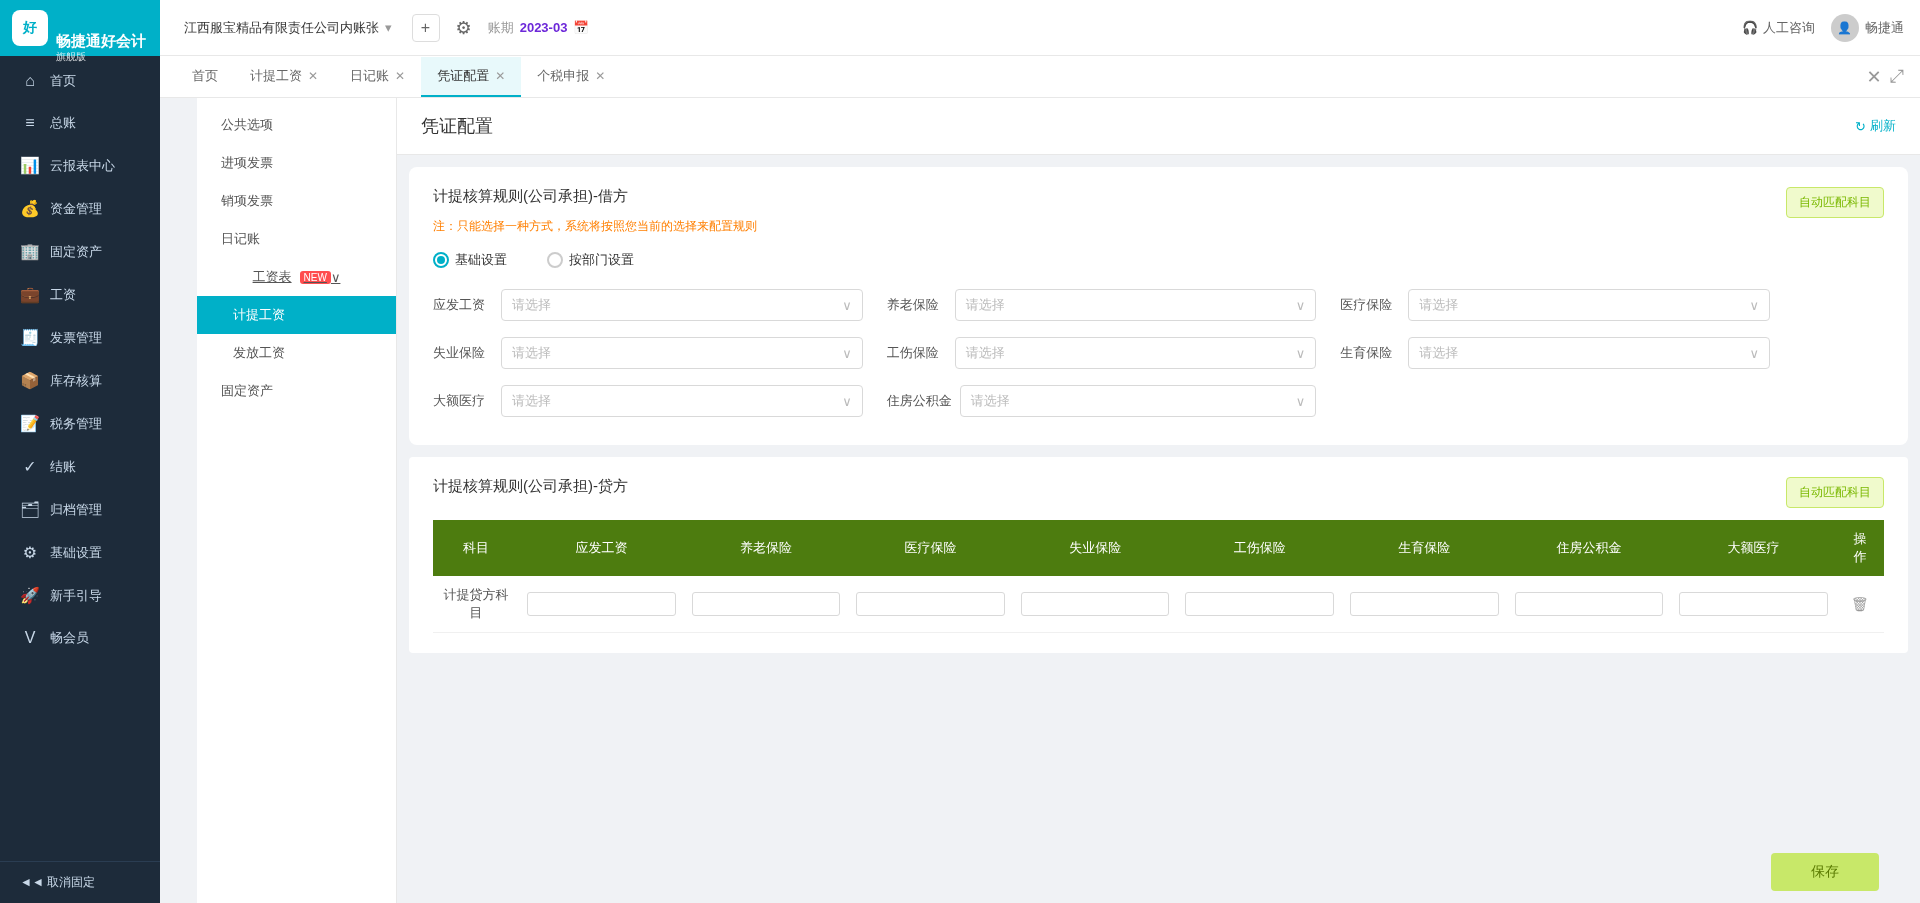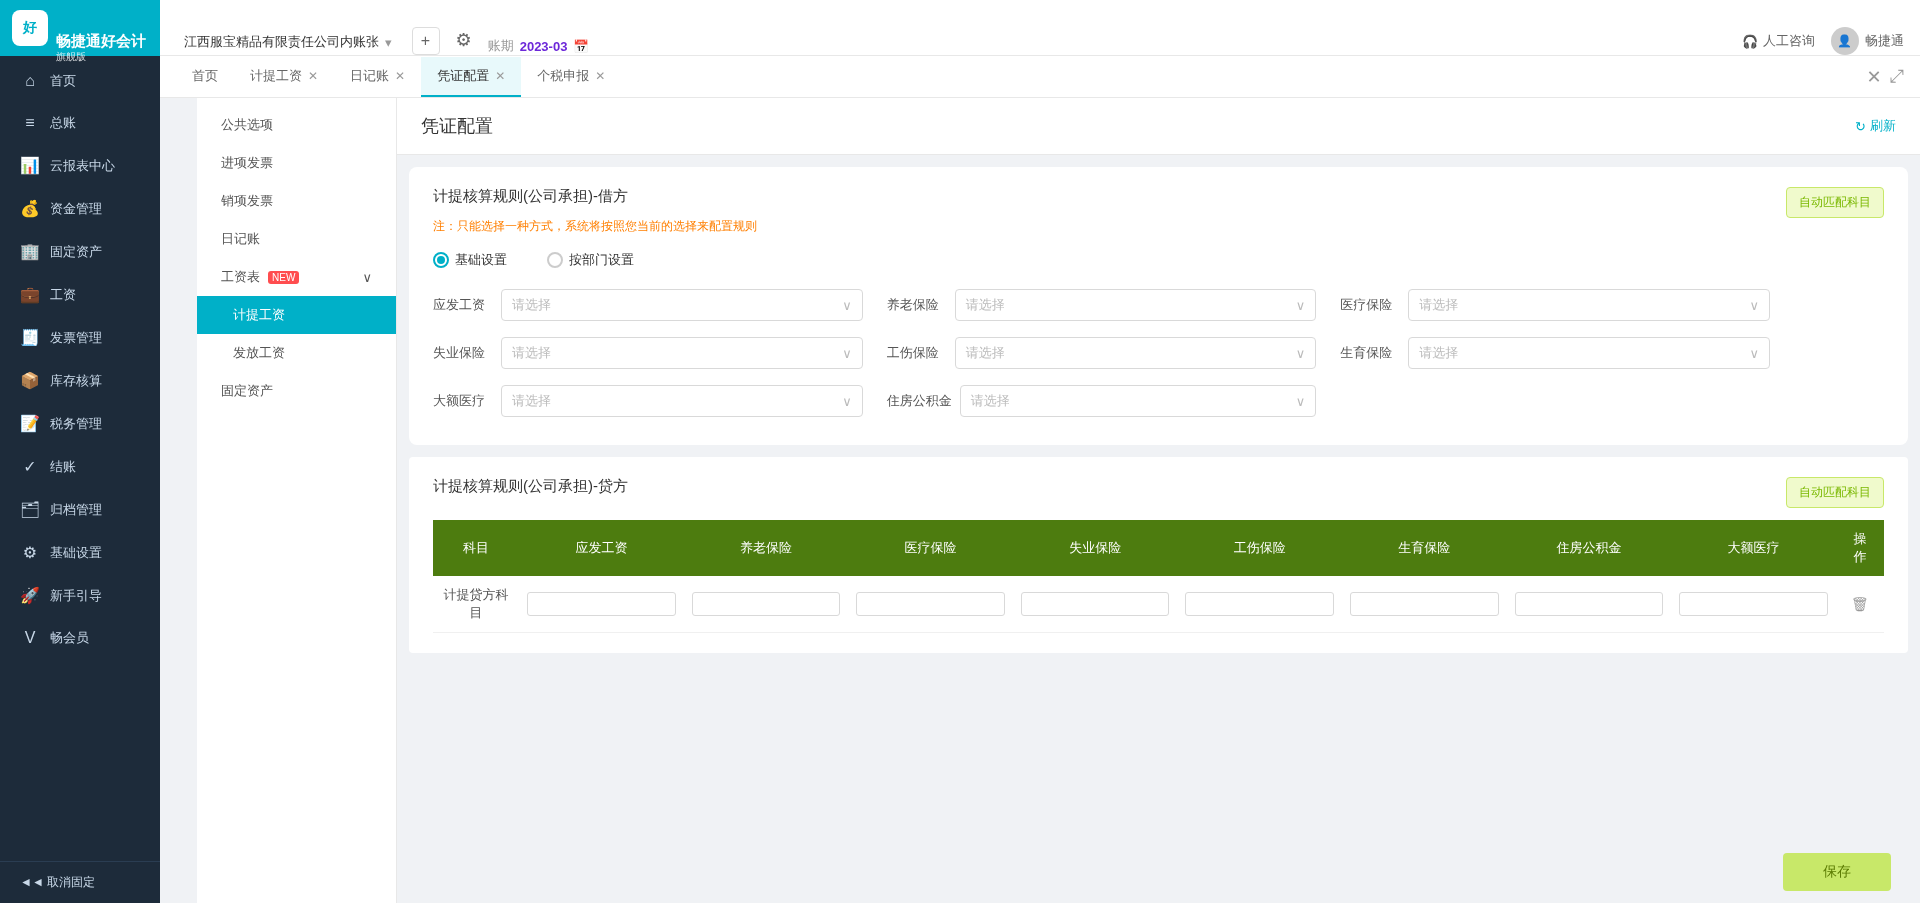--- a/index.html
+++ b/index.html
@@ -61,21 +61,21 @@
     }
 
     
     .main { flex: 1; display: flex; flex-direction: column; overflow: hidden; }
 
     
     .topbar {
       background: white;
       height: 56px;
       display: flex;
-      align-items: flex-end;
+      align-items: center;
       padding: 0 16px;
       border-bottom: 1px solid #e8e8e8;
       gap: 12px;
     }
     .topbar-company {
       display: flex;
       align-items: center;
       gap: 6px;
       font-size: 13px;
       color: #333;
@@ -266,21 +266,21 @@
       padding: 4px 6px;
       font-size: 12px;
       text-align: center;
       outline: none;
     }
 
     
     .save-bar {
       position: fixed;
       bottom: 0;
-      right: 5px;
+      right: 17px;
       padding: 12px 24px;
       background: transparent;
       z-index: 100;
     }
     .save-btn {
       background: #c8e869;
       color: #5a7a00;
       border: none;
       border-radius: 4px;
       padding: 10px 40px;
@@ -434,21 +434,21 @@
       </div>
       <div class="left-panel-item">
         <span>进项发票</span>
       </div>
       <div class="left-panel-item">
         <span>销项发票</span>
       </div>
       <div class="left-panel-item">
         <span>日记账</span>
       </div>
-      <div class="left-panel-item" style="display:flex;align-items:center;justify-content:space-between;">
+      <div class="left-panel-item" style="display:flex;align-items:center;justify-content:center;text-decoration:underline;">
         <div style="display:flex;align-items:center;gap:4px;">
           <span>工资表</span>
           <span class="new-badge">NEW</span>
         </div>
         <span>∨</span>
       </div>
       <div class="left-sub-item active">
         <span>计提工资</span>
       </div>
       <div class="left-sub-item">

